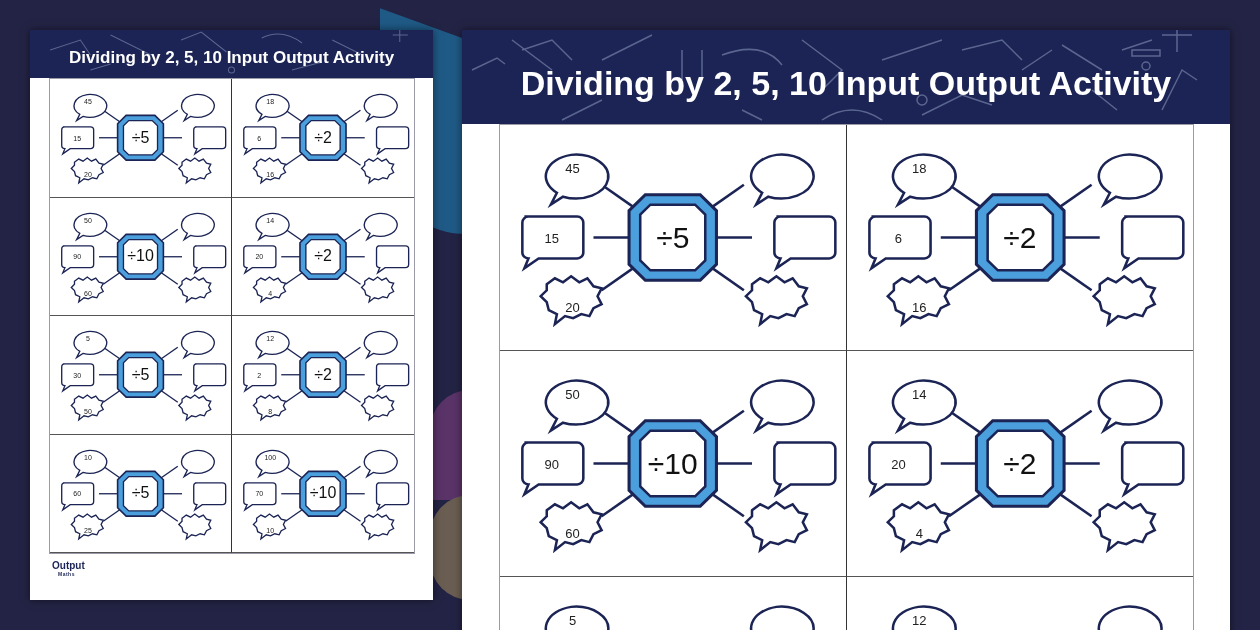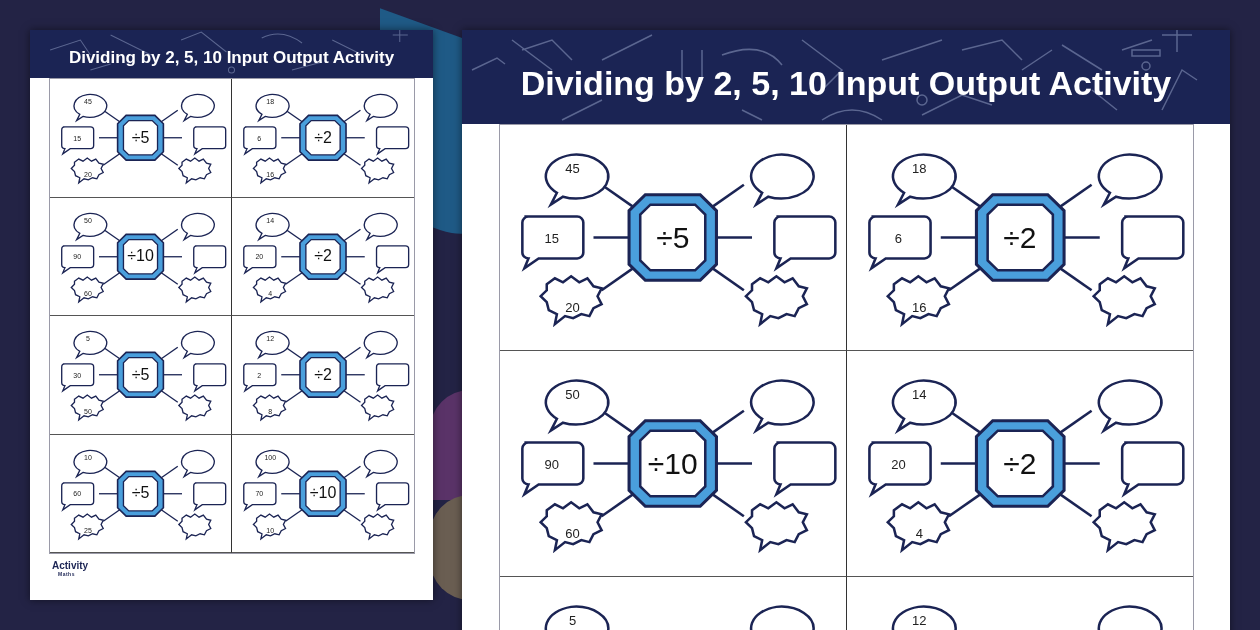--- a/index.html
+++ b/index.html
@@ -280,21 +280,21 @@
         <div class="lbl" style="left:21%;top:19%">100</div>
        <div class="lbl" style="left:15%;top:50%">70</div>
        <div class="lbl" style="left:21%;top:81%">10</div>
        <div class="lbl" style="left:80%;top:19%"></div>
        <div class="lbl" style="left:88%;top:50%"></div>
        <div class="lbl" style="left:80%;top:81%"></div>
        <div class="op" style="left:50%;top:50%">÷10</div>
       </div>
     </div>
   <div class="logo">
-    <div class="brand">Activity</div>
+    <div class="brand">Output</div>
     <div class="sub">Maths</div>
   </div>
 </div>
 
 <div class="page page-large">
   <div class="hdr">
     <svg class="deco" viewBox="0 0 768 94" preserveAspectRatio="none">
         <g stroke="#5b6690" stroke-width="1.5" fill="none">
           <path d="M10 40 l25 -12 l8 6 M50 10 l40 30 M60 20 l30 -10 l20 20 M140 30 l50 -25 M220 20 v30 M240 20 v30 M260 25 q40 -15 60 10 M280 80 l20 10 M340 10 l40 30 l-20 20 M420 30 l60 -20 M500 20 l40 -10 l20 20 M560 40 l30 -20 M600 15 l40 25 M660 20 l30 -10 M700 5 h30 M715 0 v22 M630 60 l25 20 M360 90 q30 -20 60 0 M100 90 l40 -20 M460 85 l40 -20 l30 10"></path>
           <circle cx="460" cy="70" r="5"></circle>

